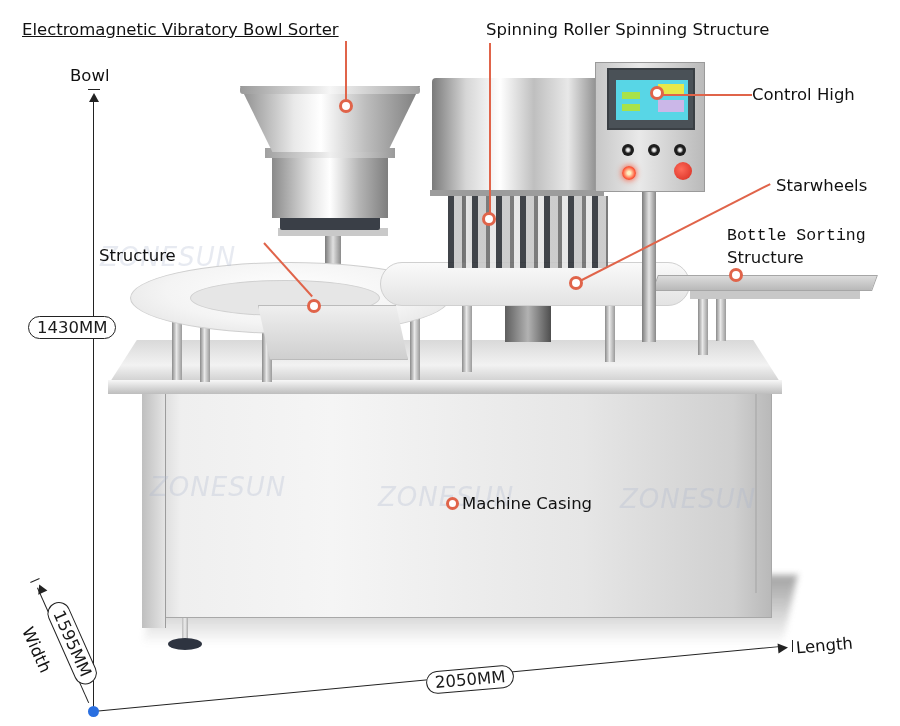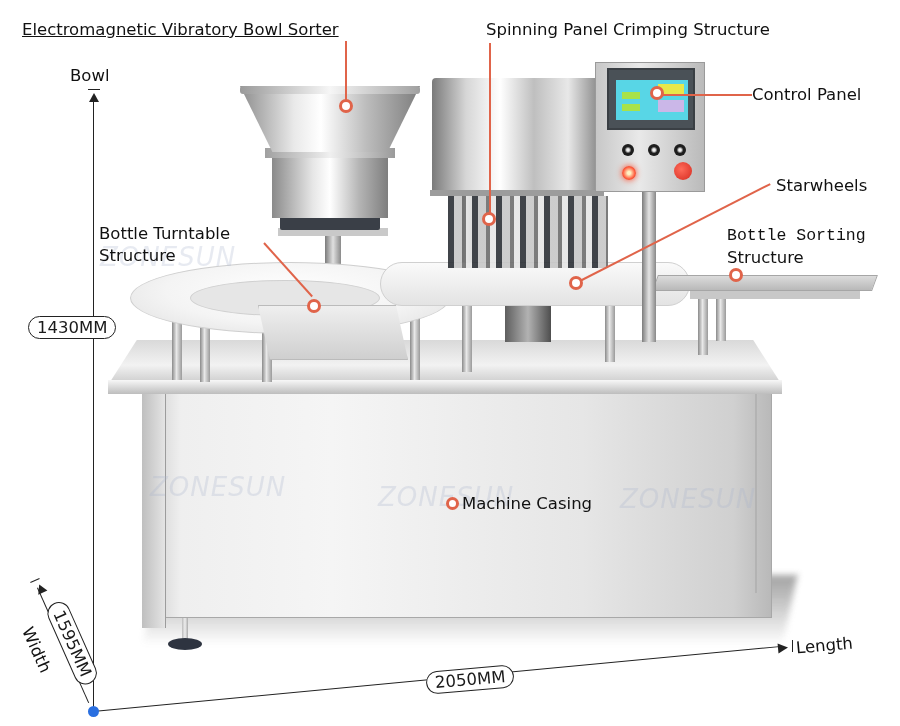--- a/index.html
+++ b/index.html
@@ -172,33 +172,32 @@
 
   <div class="abs watermark" style="left:100px;top:242px;">ZONESUN</div>
   <div class="abs watermark" style="left:150px;top:472px;">ZONESUN</div>
   <div class="abs watermark" style="left:378px;top:482px;">ZONESUN</div>
   <div class="abs watermark" style="left:620px;top:484px;">ZONESUN</div>
 
   <div class="abs label" style="left:22px;top:20px;text-decoration:underline;">Electromagnetic Vibratory Bowl Sorter</div>
   <div class="abs leader" style="left:346px;top:40px;width:62px;transform:rotate(90deg);"></div>
   <div class="abs dot" style="left:339px;top:99px;"></div>
 
-  <div class="abs label" style="left:486px;top:20px;">Spinning Panel Crimping Structure</div>
+  <div class="abs label" style="left:486px;top:20px;">Spinning Roller Spinning Structure</div>
   <div class="abs leader" style="left:490px;top:42px;width:172px;transform:rotate(90deg);"></div>
   <div class="abs dot" style="left:482px;top:212px;"></div>
 
-  <div class="abs label" style="left:752px;top:85px;">Control Panel</div>
+  <div class="abs label" style="left:752px;top:85px;">Control High</div>
   <div class="abs leader" style="left:662px;top:94px;width:90px;"></div>
   <div class="abs dot" style="left:650px;top:86px;"></div>
 
   <div class="abs label" style="left:776px;top:176px;">Starwheels</div>
   <div class="abs leader" style="left:576px;top:282px;width:218px;transform:rotate(-27deg);"></div>
   <div class="abs dot" style="left:569px;top:276px;"></div>
 
-  <div class="abs label" style="left:99px;top:224px;">Bottle Turntable</div>
   <div class="abs label" style="left:99px;top:246px;">Structure</div>
   <div class="abs leader" style="left:264px;top:242px;width:72px;transform:rotate(48deg);"></div>
   <div class="abs dot" style="left:307px;top:299px;"></div>
 
   <div class="abs label" style="left:727px;top:226px;font-family:Liberation Mono, monospace;">Bottle Sorting</div>
   <div class="abs label" style="left:727px;top:248px;">Structure</div>
   <div class="abs dot" style="left:729px;top:268px;"></div>
 
   <div class="abs dot" style="left:446px;top:497px;width:13px;height:13px;"></div>
   <div class="abs label" style="left:462px;top:494px;">Machine Casing</div>

